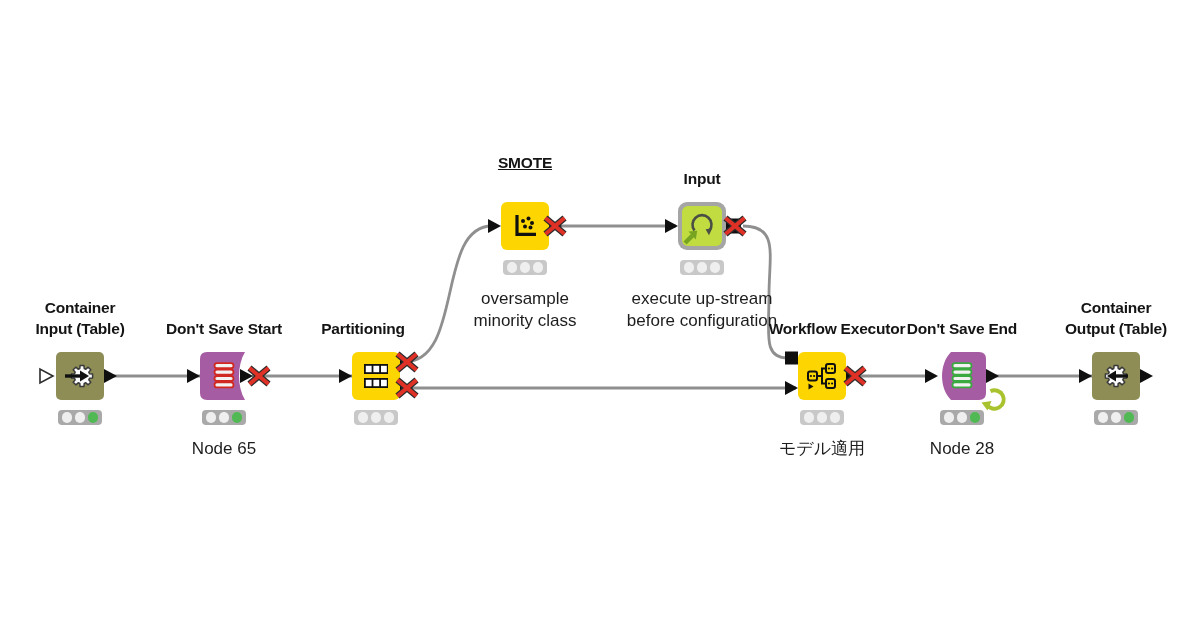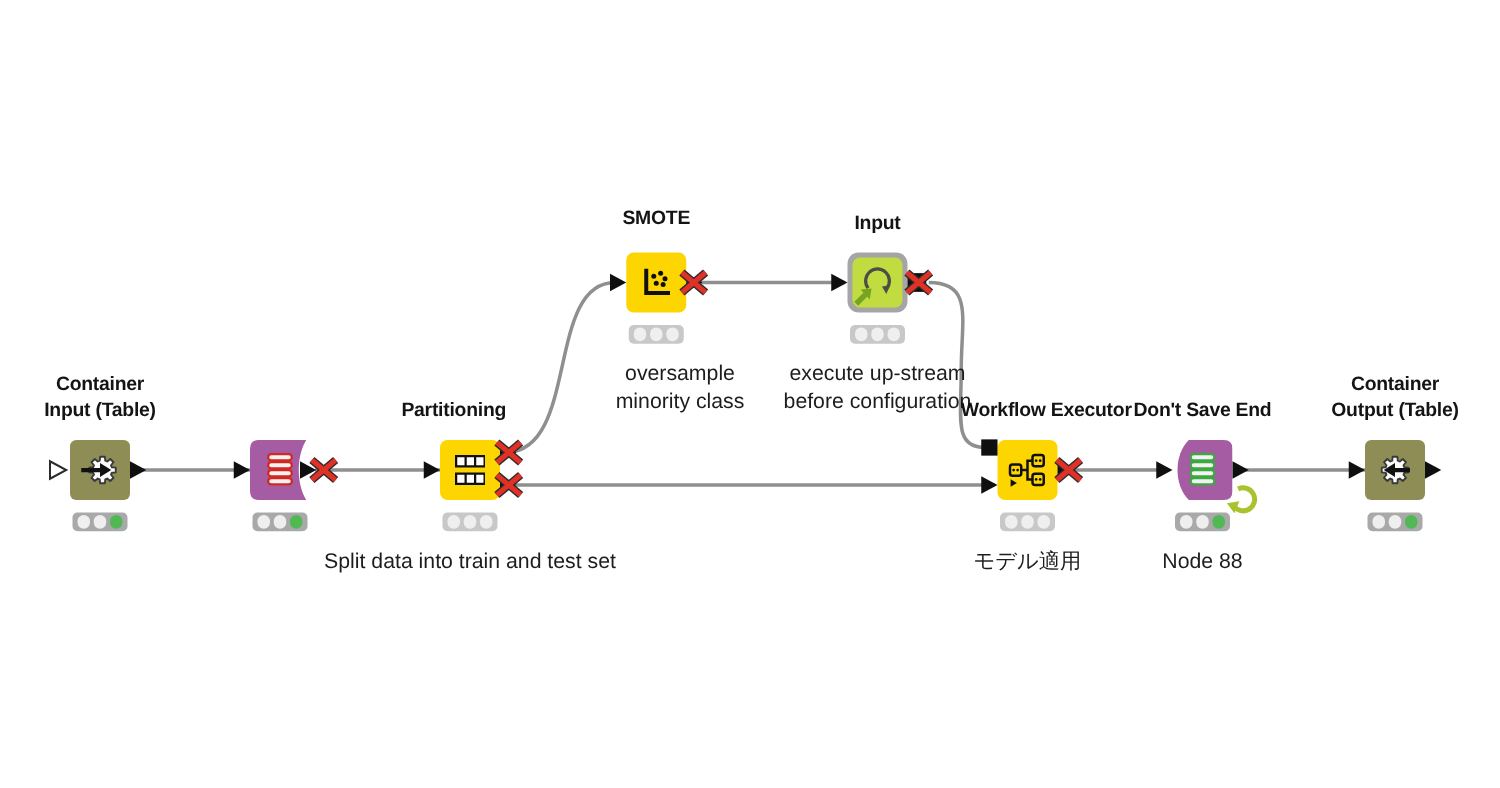--- a/index.html
+++ b/index.html
@@ -100,78 +100,79 @@
           <line x1="2" y1="15" x2="17" y2="15" stroke="#101010" stroke-width="3.4"></line>
           <polygon points="17,9.4 17,20.6 26,15" fill="#101010"></polygon>
         </svg>
       </span>
     </div>
     <div class="traffic" style="left:58px;top:410px;background:#a9a9a9;">
       <span class="light" style="background:#efefef;"></span>
       <span class="light" style="background:#efefef;"></span>
       <span class="light" style="background:#50b954;"></span>
     </div>
+    <div class="node-label" style="left:94px;top:318px;">Don't Save Start</div>
     <div class="node-body" style="left:200px;top:352px;">
       <svg width="48" height="48" class="shape">
         <path d="M7,0 H45 C37,13 37,35 45,48 H7 Q0,48 0,41 V7 Q0,0 7,0 Z" fill="#a55ca3"></path>
       </svg>
       <span class="node-icon">
         <svg width="26" height="30" viewBox="0 0 26 30">
           <rect x="3.5" y="2.2" width="19" height="5" rx="2.5" fill="#f2f2f2" stroke="#d22822" stroke-width="1.8"></rect>
           <rect x="3.5" y="8.600000000000001" width="19" height="5" rx="2.5" fill="#f2f2f2" stroke="#d22822" stroke-width="1.8"></rect>
           <rect x="3.5" y="15" width="19" height="5" rx="2.5" fill="#f2f2f2" stroke="#d22822" stroke-width="1.8"></rect>
           <rect x="3.5" y="21.400000000000002" width="19" height="5" rx="2.5" fill="#f2f2f2" stroke="#d22822" stroke-width="1.8"></rect>
         </svg>
       </span>
     </div>
     <div class="traffic" style="left:202px;top:410px;background:#a9a9a9;">
       <span class="light" style="background:#efefef;"></span>
       <span class="light" style="background:#efefef;"></span>
       <span class="light" style="background:#50b954;"></span>
     </div>
+    <div class="node-ann" style="left:74px;top:438px;">Node 65</div>
     <div class="node-label" style="left:233px;top:318px;">Partitioning</div>
     <div class="node-body" style="left: 352px; top: 352px; background: rgb(253, 214, 2); border-radius: 6px;">
       <span class="node-icon">
         <svg width="30" height="30" viewBox="0 0 30 30">
           <rect x="3" y="3" width="24" height="10" fill="#101010"></rect>
           <rect x="4.8" y="4.8" width="5.8" height="6.4" fill="#ffffff"></rect>
           <rect x="12.399999999999999" y="4.8" width="5.8" height="6.4" fill="#ffffff"></rect>
           <rect x="20" y="4.8" width="5.8" height="6.4" fill="#ffffff"></rect>
           <rect x="3" y="17" width="24" height="10" fill="#101010"></rect>
           <rect x="4.8" y="18.8" width="5.8" height="6.4" fill="#ffffff"></rect>
           <rect x="12.399999999999999" y="18.8" width="5.8" height="6.4" fill="#ffffff"></rect>
           <rect x="20" y="18.8" width="5.8" height="6.4" fill="#ffffff"></rect>
         </svg>
       </span>
     </div>
     <div class="traffic" style="left:354px;top:410px;background:#c8c8c8;">
       <span class="light" style="background:#efefef;"></span>
       <span class="light" style="background:#efefef;"></span>
       <span class="light" style="background:#efefef;"></span>
     </div>
-    <div class="node-ann" style="left:226px;top:438px;">Split data into train and test set</div>
-    <div class="node-label" style="left:395px;top:164px;">SMOTE</div>
+    <div class="node-label" style="left:395px;top:152px;text-decoration:underline;">SMOTE</div>
     <div class="node-body" style="left: 501px; top: 202px; background: rgb(253, 214, 2); border-radius: 6px;">
       <span class="node-icon">
         <svg width="30" height="30" viewBox="0 0 30 30">
           <path d="M7 4 V23.4 H26" fill="none" stroke="#101010" stroke-width="3.2"></path>
           <circle cx="13" cy="10" r="2" fill="#101010"></circle>
           <circle cx="18.5" cy="7.5" r="2" fill="#101010"></circle>
           <circle cx="22" cy="12" r="2" fill="#101010"></circle>
           <circle cx="15" cy="15.5" r="2" fill="#101010"></circle>
           <circle cx="20.5" cy="16.5" r="2" fill="#101010"></circle>
         </svg>
       </span>
     </div>
     <div class="traffic" style="left:503px;top:260px;background:#c8c8c8;">
       <span class="light" style="background:#efefef;"></span>
       <span class="light" style="background:#efefef;"></span>
       <span class="light" style="background:#efefef;"></span>
     </div>
-    <div class="node-ann" style="left:394px;top:288px;">oversample
+    <div class="node-ann" style="left:375px;top:288px;">oversample
 minority class</div>
     <div class="node-label" style="left:572px;top:168px;">Input</div>
     <div class="node-body" style="left: 678px; top: 202px; background: rgb(165, 165, 165); border-radius: 9px;">
       <div class="comp-inner" style="background:#c1dc41;"></div>
       <span class="node-icon" style="position: absolute; left: 0px; top: 0px;">
         <svg width="48" height="48" viewBox="0 0 48 48">
           <path d="M16.5 28.5 A9.5 9.5 0 1 1 31.5 28.5" fill="none" stroke="#4a4f45" stroke-width="2.6"></path>
           <polygon points="27.6,27.2 34.2,26.2 31,33.2" fill="#4a4f45"></polygon>
           <line x1="7" y1="41" x2="14.5" y2="33.5" stroke="#76a421" stroke-width="4.4"></line>
           <polygon points="10.5,29.5 19.2,28.8 17.8,37.5" fill="#76a421"></polygon>
@@ -221,21 +222,21 @@
           <rect x="3.5" y="15" width="19" height="5" rx="2.5" fill="#f2f2f2" stroke="#3aa93f" stroke-width="1.8"></rect>
           <rect x="3.5" y="21.400000000000002" width="19" height="5" rx="2.5" fill="#f2f2f2" stroke="#3aa93f" stroke-width="1.8"></rect>
         </svg>
       </span>
     </div>
     <div class="traffic" style="left:940px;top:410px;background:#a9a9a9;">
       <span class="light" style="background:#efefef;"></span>
       <span class="light" style="background:#efefef;"></span>
       <span class="light" style="background:#50b954;"></span>
     </div>
-    <div class="node-ann" style="left:812px;top:438px;">Node 88</div>
+    <div class="node-ann" style="left:812px;top:438px;">Node 28</div>
     <div class="badge" style="left:980px;top:386px;"><svg width="28" height="28" viewBox="0 0 28 28">
         <path d="M10.5 5.2 A9.2 9.2 0 1 1 6.8 18.5" fill="none" stroke="#a9c32f" stroke-width="4"></path>
         <polygon points="1.5,16.5 11.5,15 7.5,24.5" fill="#a9c32f"></polygon>
       </svg></div>
     <div class="node-label" style="left:986px;top:297px;">Container
 Output (Table)</div>
     <div class="node-body" style="left: 1092px; top: 352px; background: rgb(141, 141, 85); border-radius: 5px;">
       <span class="node-icon">
         <svg width="34" height="30" viewBox="0 0 34 30">
           <polygon points="27.6,13.1 27.6,16.9 24.5,17.2 23.8,18.8 25.8,21.2 23.2,23.8 20.8,21.8 19.2,22.5 18.9,25.6 15.1,25.6 14.8,22.5 13.2,21.8 10.8,23.8 8.2,21.2 10.2,18.8 9.5,17.2 6.4,16.9 6.4,13.1 9.5,12.8 10.2,11.2 8.2,8.8 10.8,6.2 13.2,8.2 14.8,7.5 15.1,4.4 18.9,4.4 19.2,7.5 20.8,8.2 23.2,6.2 25.8,8.8 23.8,11.2 24.5,12.8" fill="#fbfbfb" stroke="#3a3a3a" stroke-width="1.5" stroke-linejoin="round"></polygon>

